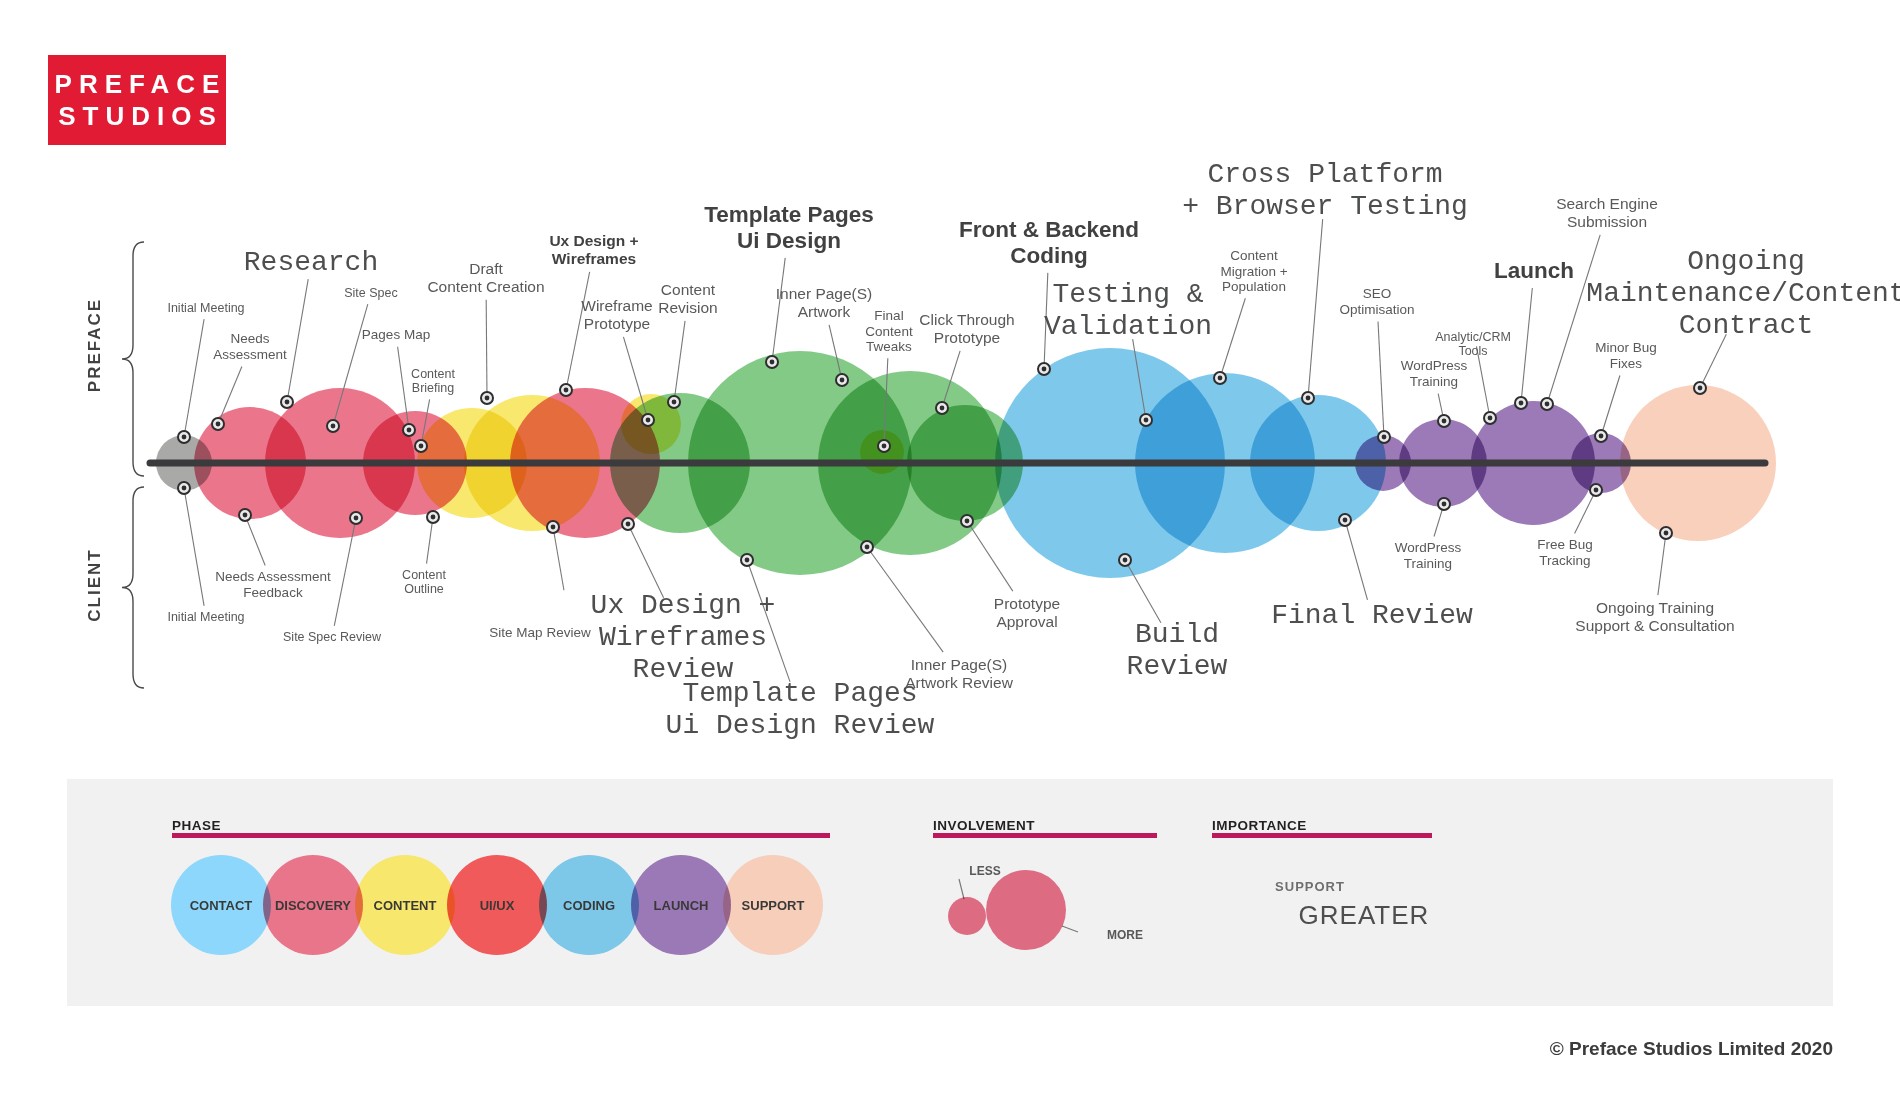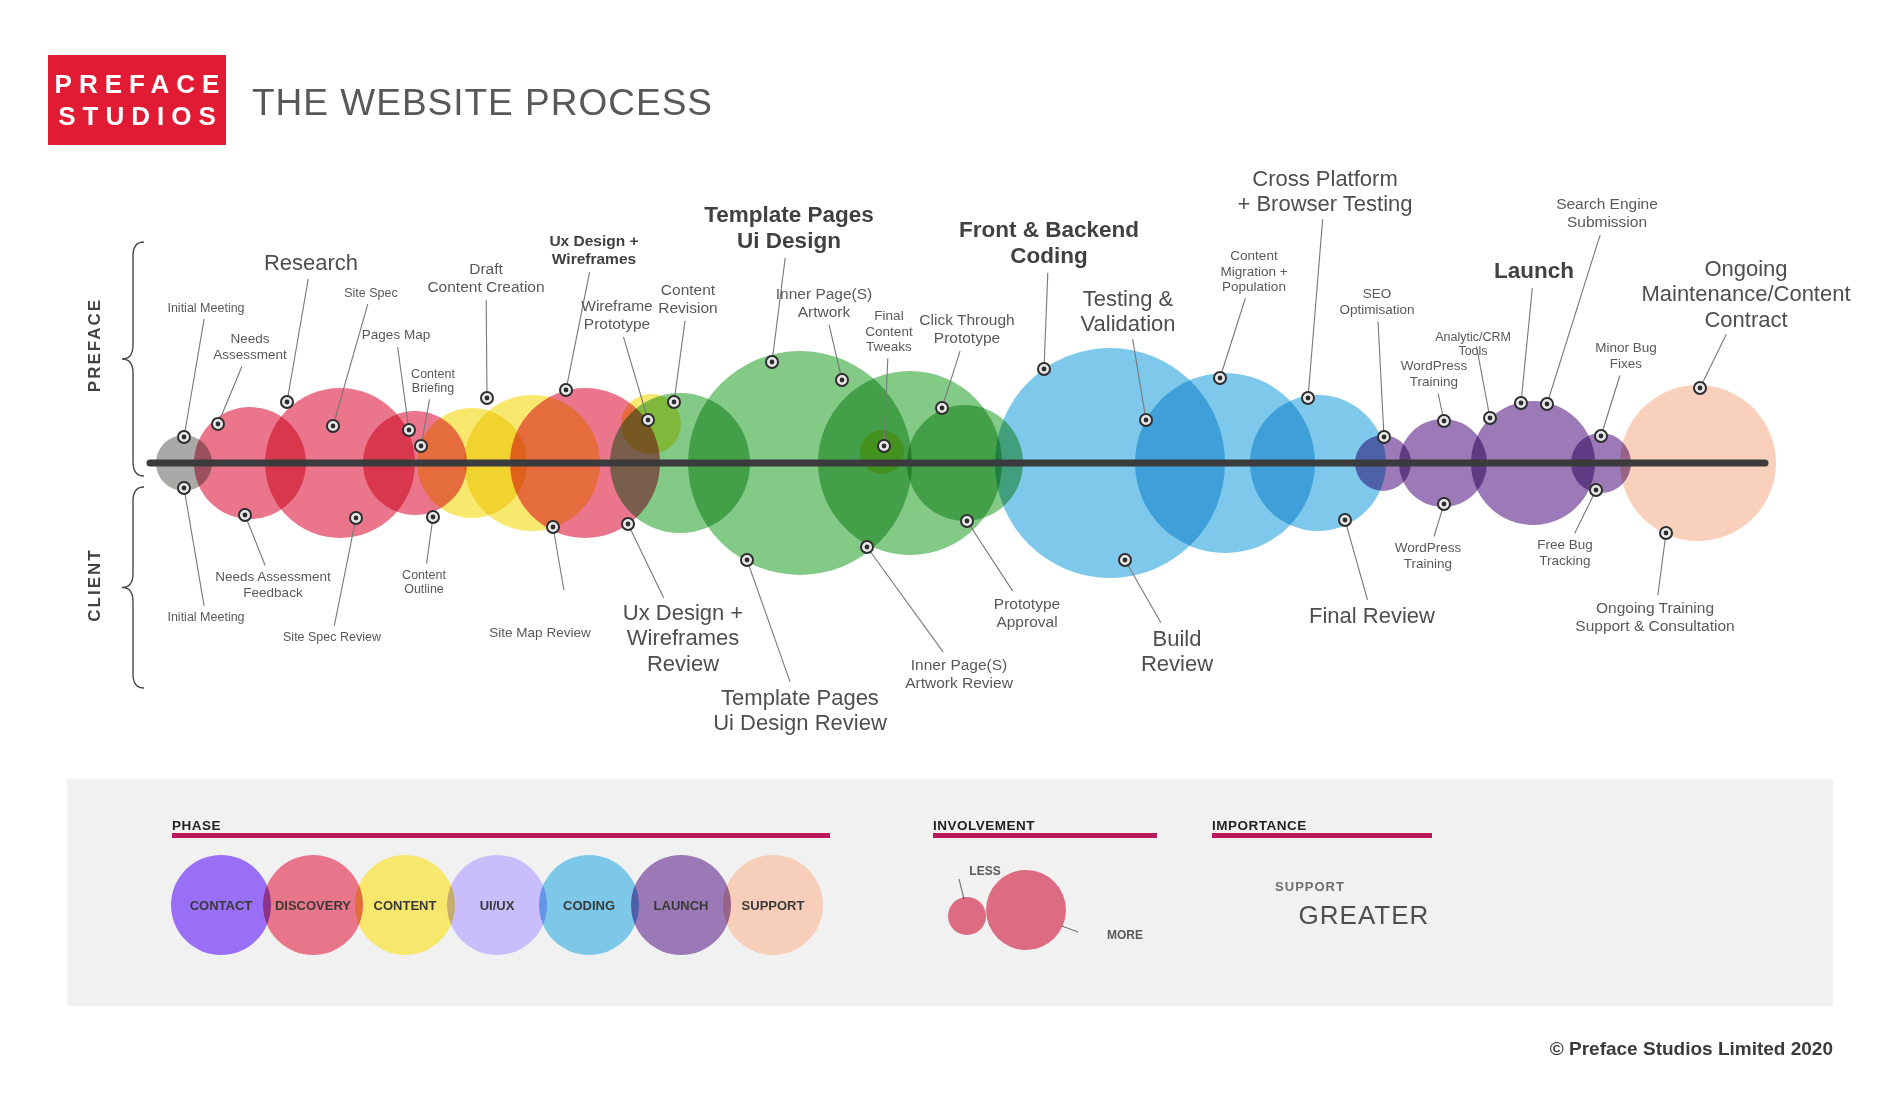--- a/index.html
+++ b/index.html
@@ -25,21 +25,21 @@
   .connector{stroke:#77787a;stroke-width:1.1;}
   .dot-outer{fill:#e9e9e9;stroke:#2e2e30;stroke-width:2;}
   .dot-inner{fill:#2e2e30;}
   .brace{fill:none;stroke:#4a4a4c;stroke-width:1.4;}
 
   
   .ann{position:absolute;transform:translate(-50%,-50%);text-align:center;white-space:pre-line;line-height:1.15;color:#58595b;}
   .ann-xs{font-size:12.5px;}
   .ann-sm{font-size:13.5px;}
   .ann-md{font-size:15.5px;}
-  .ann-lg{font-size:22px;color:#4d4e50;}
+  .ann-lg{font-size:28px;color:#4d4e50;font-family:Liberation Mono, monospace;}
   .ann-xl{font-size:22.5px;color:#4d4e50;}
   .ann-bold{font-weight:700;color:#414042;}
 
   
   .legend-title{position:absolute;font-size:13.5px;font-weight:700;color:#231f20;letter-spacing:.5px;border-bottom:5px solid #be185d;z-index:3;}
   .phase-circle{position:absolute;width:100px;height:100px;border-radius:50%;mix-blend-mode:multiply;opacity:.88;display:flex;align-items:center;justify-content:center;font-weight:700;font-size:13px;color:#1d1d1b;z-index:2;}
   .inv-circle{position:absolute;border-radius:50%;mix-blend-mode:multiply;opacity:.9;z-index:2;}
   .inv-label{position:absolute;transform:translate(-50%,-50%);font-size:12px;font-weight:700;color:#58595b;z-index:3;margin-left:28px;}
   #importance-average{position:absolute;transform:translate(-50%,-50%);left:1310px;top:886px;font-size:13px;font-weight:700;letter-spacing:1px;color:#6d6e70;z-index:3;}
   #importance-greater{position:absolute;transform:translate(-50%,-50%);left:1364px;top:915px;font-size:26px;letter-spacing:1px;color:#4d4e50;z-index:3;}
@@ -268,48 +268,47 @@
 Review</div>
       <div class="ann ann-lg" style="left: 1372px; top: 616px;">Final Review</div>
       <div class="ann ann-sm" style="left: 1428px; top: 556px;">WordPress
 Training</div>
       <div class="ann ann-sm" style="left: 1565px; top: 553px;">Free Bug
 Tracking</div>
       <div class="ann ann-md" style="left: 1655px; top: 617px;">Ongoing Training
 Support &amp; Consultation</div>
     </div>
   <div id="phase-circles">
-      <div class="phase-circle" style="left: 171px; top: 855px; background: #8b5cf6;">
+      <div class="phase-circle" style="left: 171px; top: 855px; background: #7dd3fc;">
         <span>CONTACT</span>
       </div>
       <div class="phase-circle" style="left: 263px; top: 855px; background: rgb(232, 99, 124);">
         <span>DISCOVERY</span>
       </div>
       <div class="phase-circle" style="left: 355px; top: 855px; background: rgb(247, 229, 90);">
         <span>CONTENT</span>
       </div>
-      <div class="phase-circle" style="left: 447px; top: 855px; background: #c4b5fd; align-items: center;">
+      <div class="phase-circle" style="left: 447px; top: 855px; background: #ef4444; align-items: center;">
         <span>UI/UX</span>
       </div>
       <div class="phase-circle" style="left: 539px; top: 855px; background: rgb(108, 193, 232);">
         <span>CODING</span>
       </div>
       <div class="phase-circle" style="left: 631px; top: 855px; background: rgb(141, 104, 173);">
         <span>LAUNCH</span>
       </div>
       <div class="phase-circle" style="left: 723px; top: 855px; background: rgb(247, 201, 178);">
         <span>SUPPORT</span>
       </div>
     </div>
 
   <div class="logo" style="background: rgb(224, 27, 51);">
     <div class="logo-line">PREFACE</div>
     <div class="logo-line">STUDIOS</div>
   </div>
-  <div class="page-title">THE WEBSITE PROCESS</div>
 
   <div class="side-label" style="left:95px;top:345px;">PREFACE</div>
   <div class="side-label" style="left:95px;top:585px;">CLIENT</div>
 
   <div class="legend-title" style="left:172px;top:818px;width:658px;">PHASE</div>
   <div class="legend-title" style="left:933px;top:818px;width:224px;">INVOLVEMENT</div>
   <div class="legend-title" style="left:1212px;top:818px;width:220px;">IMPORTANCE</div>
 
   <div class="inv-circle" id="inv-less-circle" style="left: 948px; top: 897px; width: 38px; height: 38px; background: rgb(232, 99, 124);"></div>
   <div class="inv-circle" id="inv-more-circle" style="left: 986px; top: 870px; width: 80px; height: 80px; background: rgb(232, 99, 124);"></div>

